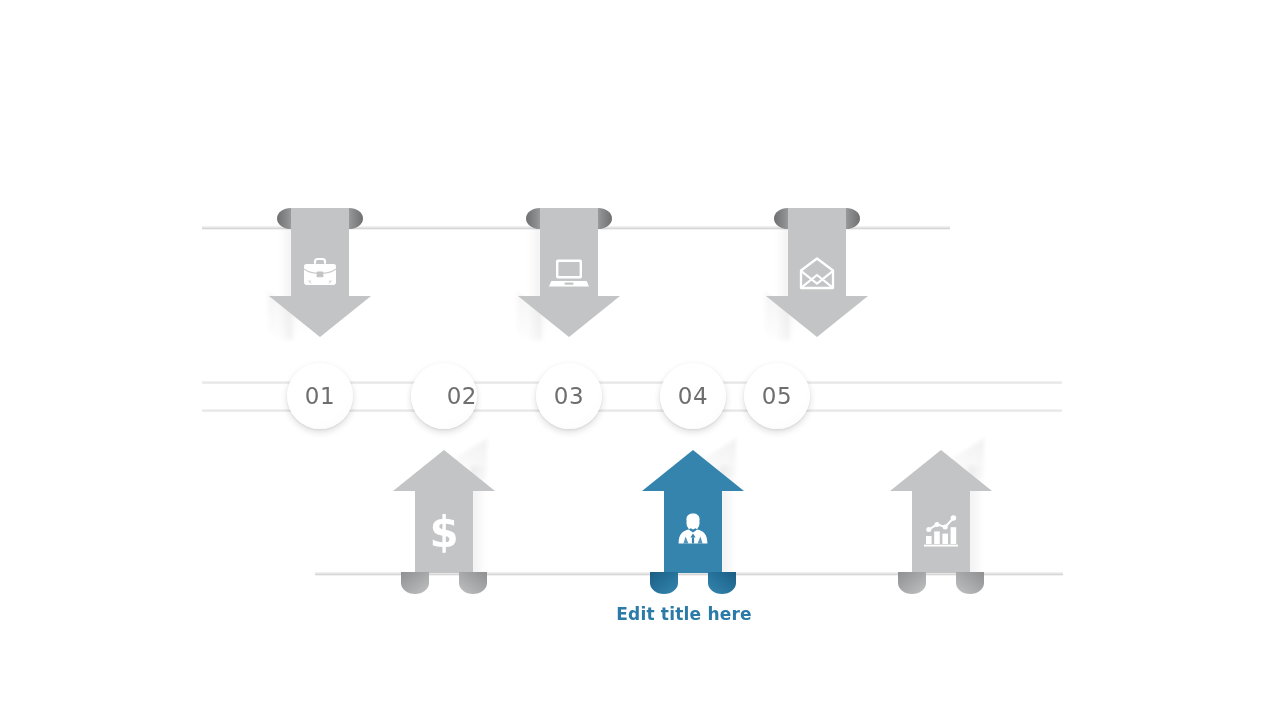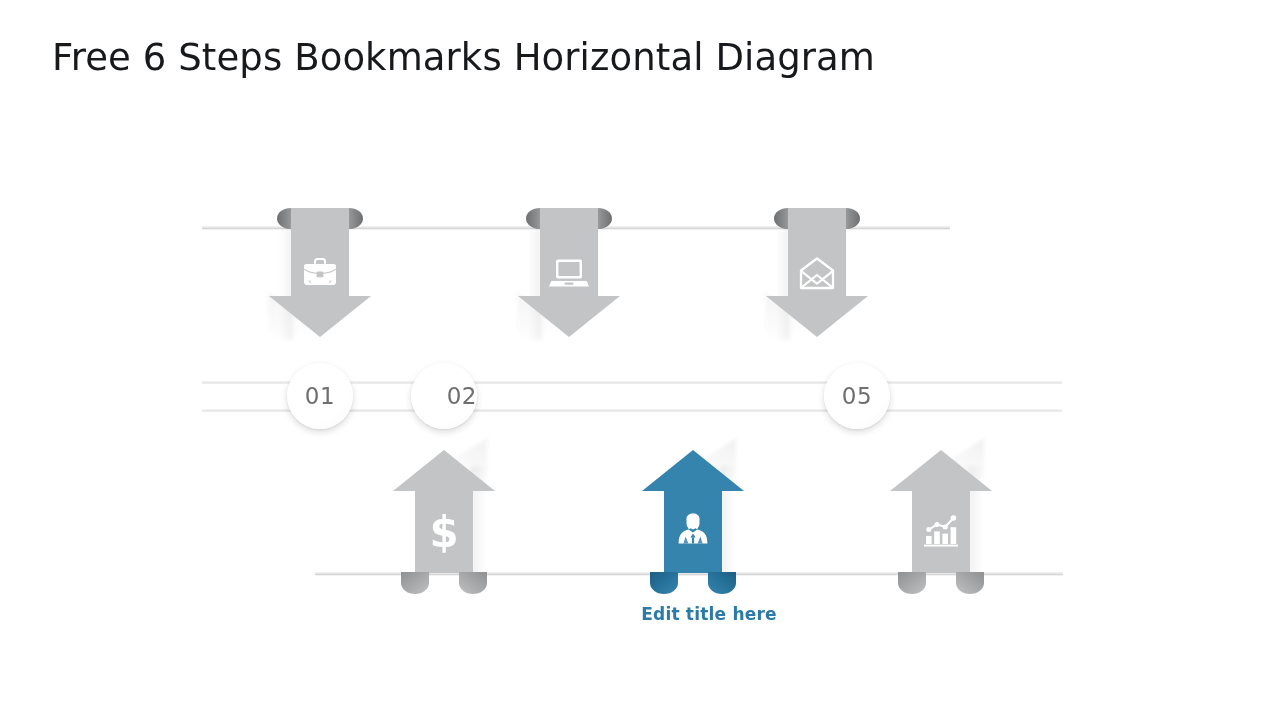--- a/index.html
+++ b/index.html
@@ -214,21 +214,21 @@
     font-family: "DejaVu Sans", sans-serif;
     font-size: 23px;
     font-weight: normal;
     color: #6e6e6e;
     letter-spacing: 0.5px;
   }
 
   
   #caption {
     position: absolute;
-    left: 587px;
+    left: 562px;
     top: 604px;
     width: 244px;
     text-align: center;
   }
   #caption-title {
     font-family: "DejaVu Sans", sans-serif;
     font-size: 17px;
     font-weight: bold;
     color: #2b7aa8;
     letter-spacing: 0.2px;
@@ -240,21 +240,20 @@
     font-weight: 400;
     color: #4191bd;
     line-height: 1.32;
   }
 </style>
 </head>
 <body>
 
 <div id="slide">
 
-  <div id="page-title">Free 6 Steps Bookmarks Horizontal Diagram</div>
 
   <div class="rail" id="rail-top"></div>
   <div class="rail thin" id="rail-mid-1"></div>
   <div class="rail thin" id="rail-mid-2"></div>
   <div class="rail" id="rail-bottom"></div>
 
   <div class="bookmark bm-down" style="left:255px;">
     <div class="shade"></div>
     <div class="shade-tip"></div>
     <div class="curl-l"></div>
@@ -361,21 +360,27 @@
       </svg>
     </div>
   </div>
 
   <div class="num-circle" style="left:287px;">
     <span>01</span>
   </div>
   <div class="num-circle" style="left:411px;justify-content:flex-end;">
     <span>02</span>
   </div>
-  <div class="num-circle" style="left:824px;align-items:center;">
+  <div class="num-circle" style="left:536px;">
+    <span>03</span>
+  </div>
+  <div class="num-circle" style="left:660px;">
+    <span>04</span>
+  </div>
+  <div class="num-circle" style="left:744px;align-items:center;">
     <span>05</span>
   </div>
 
   <div id="caption">
     <div id="caption-title">Edit title here</div>
   </div>
 
 </div>
 
 </body></html>

